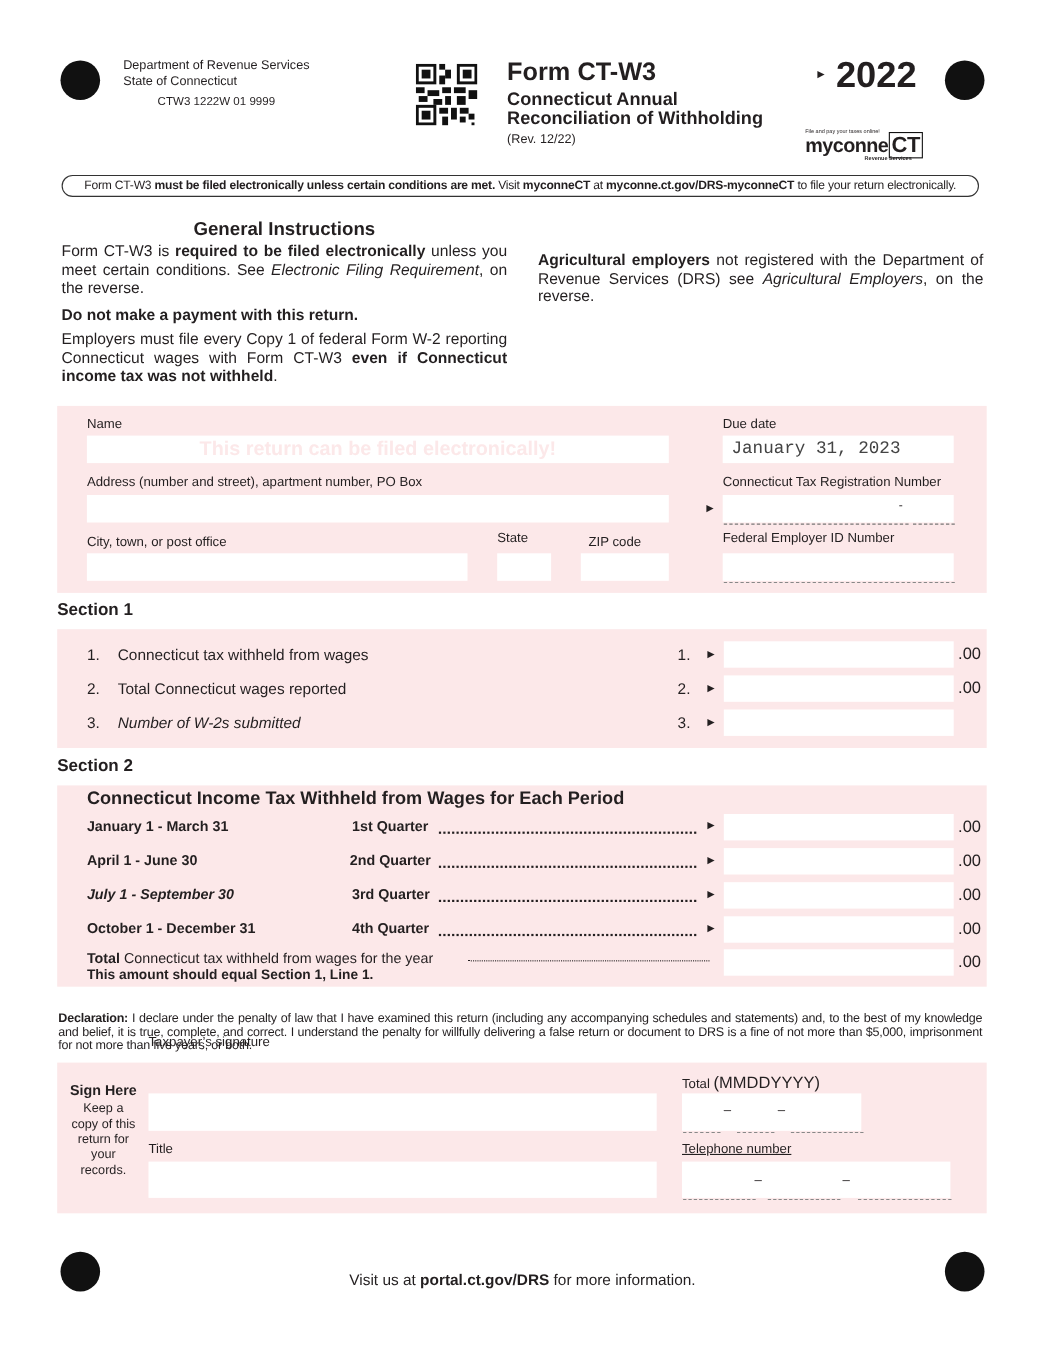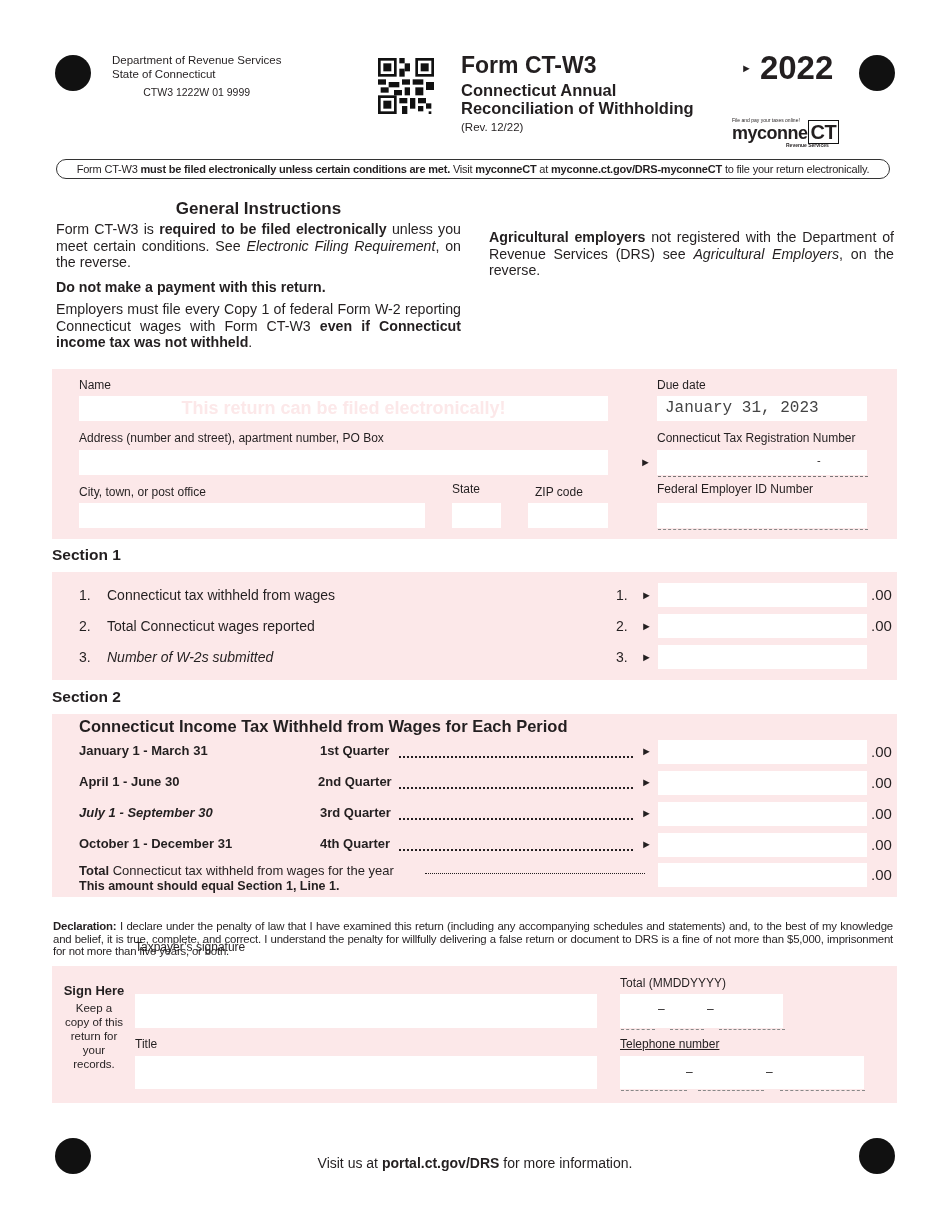--- a/index.html
+++ b/index.html
@@ -209,21 +209,21 @@
   <div style="font-size:11.5px;line-height:14px;margin:3px auto 0;width:62px;">Keep a copy of this return for your records.</div>
 </div>
 
 <div class="lbl" style="left:135px;top:940px;text-align:right;">Taxpayer’s signature</div>
 <div class="field" style="left:135px;top:994px;width:462px;height:34px;"></div>
 
 <div class="lbl" style="left:135px;top:1037px;">Title</div>
 <div class="field" style="left:135px;top:1056px;width:462px;height:33px;"></div>
 
 <div class="lbl" style="left:620px;top:976px;">
-  <span>Total</span> <span style="font-size:12px;text-align:center;">(MMDDYYYY)</span>
+  <span>Total</span> <span style="font-size:15px;text-align:center;">(MMDDYYYY)</span>
 </div>
 <div class="field" style="left:620px;top:994px;width:163px;height:34px;">
   <span style="position:absolute;left:38px;top:8px;font-size:12px;">–</span>
   <span style="position:absolute;left:87px;top:8px;font-size:12px;">–</span>
 </div>
 <div class="dash-line" style="left:621px;top:1029px;width:34px;border-bottom:1px dashed #888;"></div>
 <div class="dash-line" style="left:670px;top:1029px;width:34px;border-bottom:1px dashed #888;"></div>
 <div class="dash-line" style="left:719px;top:1029px;width:66px;border-bottom:1px dashed #888;"></div>
 
 <div class="lbl" style="left:620px;top:1037px;text-decoration:underline;">Telephone number</div>

